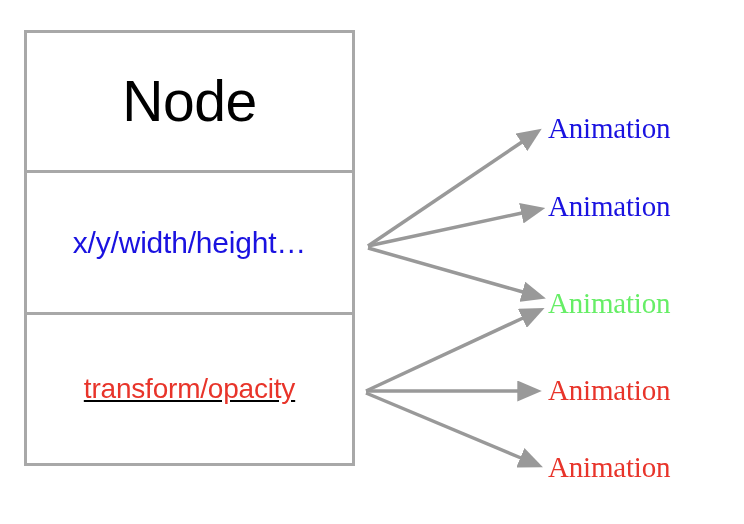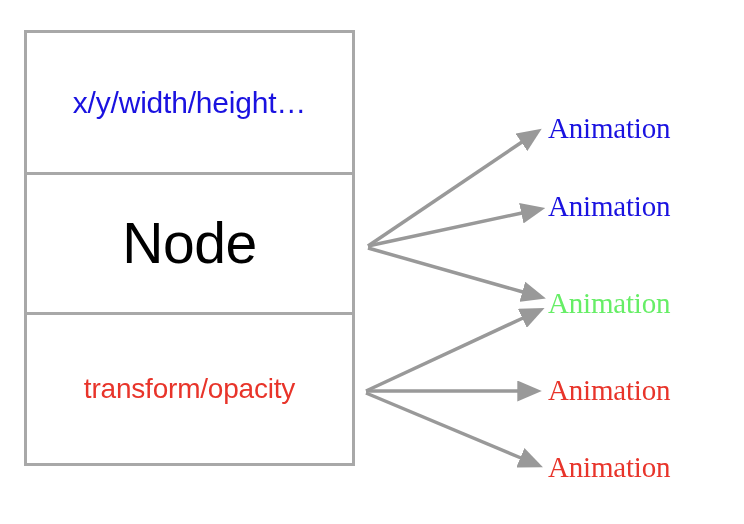--- a/index.html
+++ b/index.html
@@ -52,20 +52,21 @@
     border-bottom: 3px solid #a8a8a8;
   }
   .cell-props .cell-text {
     font-size: 30px;
     font-weight: 400;
     color: #1a12e0;
     letter-spacing: -0.2px;
   }
   .cell-composited {
     height: 148px;
+    text-decoration: underline;
   }
   .cell-composited .cell-text {
     font-size: 28px;
     font-weight: 400;
     color: #e8342a;
     letter-spacing: -0.2px;
   }
   .cell-text {
     white-space: nowrap;
     line-height: 1;
@@ -102,25 +103,25 @@
   .anim-2 { top: 303px; }
   .anim-3 { top: 390px; }
   .anim-4 { top: 467px; }
 </style>
 </head>
 <body>
 
 <div id="canvas">
 
   <div class="node-table">
+    <div class="node-cell cell-title">
+      <span class="cell-text">Node</span>
+    </div>
     <div class="node-cell cell-props">
       <span class="cell-text">x/y/width/height…</span>
-    </div>
-    <div class="node-cell cell-title">
-      <span class="cell-text">Node</span>
     </div>
     <div class="node-cell cell-composited">
       <span class="cell-text">transform/opacity</span>
     </div>
   </div>
 
   <svg id="arrows" viewBox="0 0 744 524">
     <defs>
       <marker id="arrowhead" markerWidth="7" markerHeight="6" refX="0.2" refY="3" orient="auto" markerUnits="strokeWidth">
         <path d="M0,0 L7,3 L0,6 z" fill="#999999"></path>

